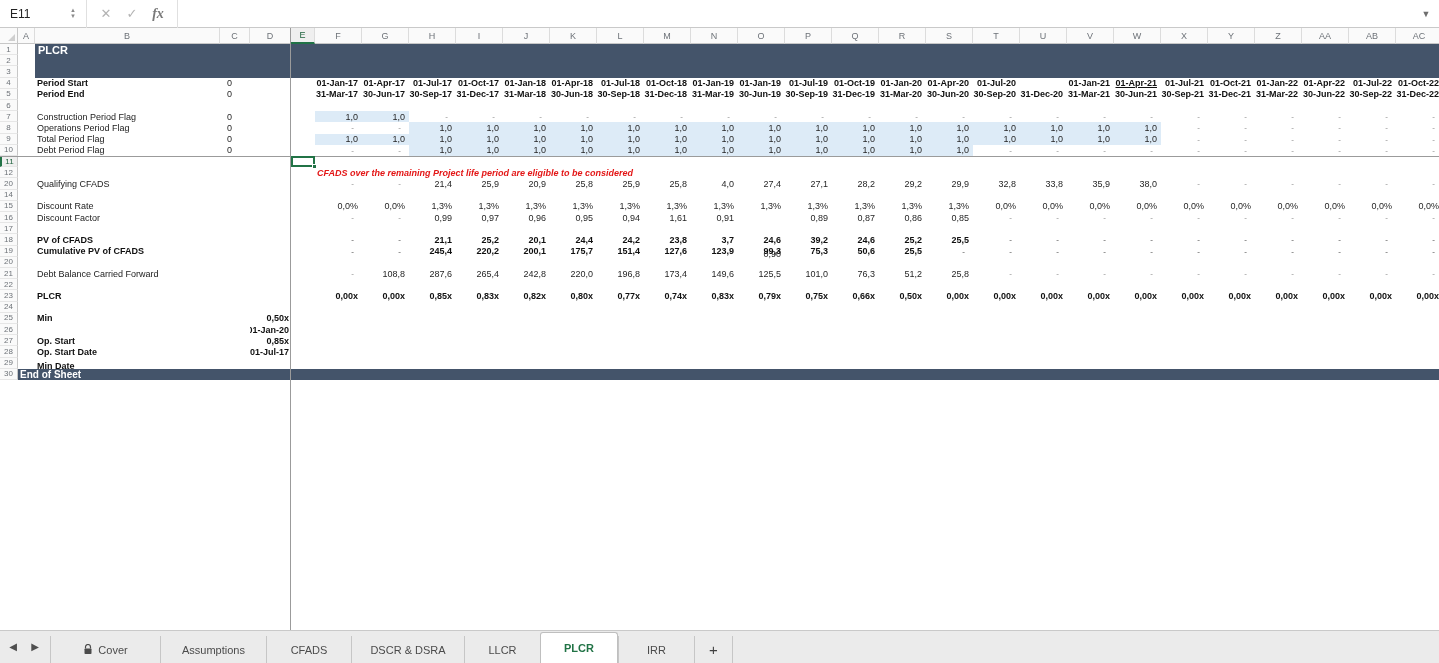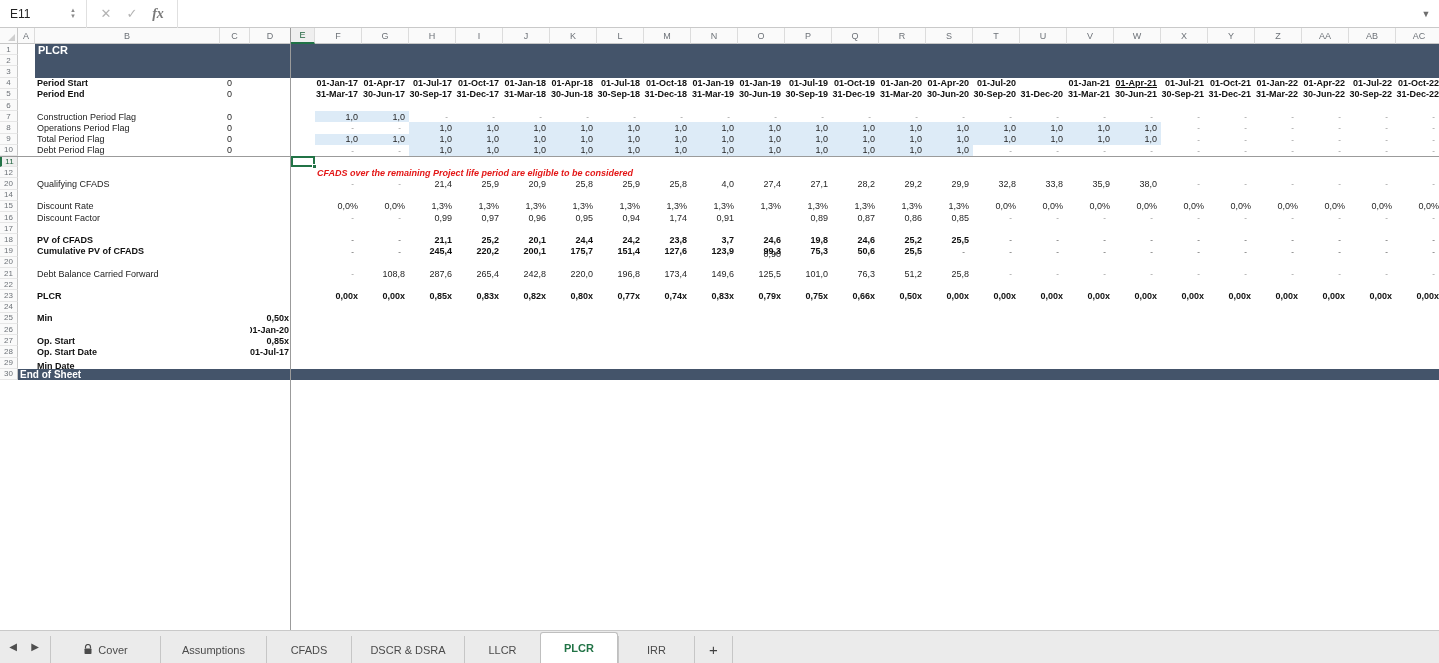--- a/index.html
+++ b/index.html
@@ -431,21 +431,21 @@
       <div class="cell cz" style="width: 30px;"></div>
       <div class="cell dv" style="width: 41px;"></div>
       <div class="cell" style="width: 24px;"></div>
       <div class="cell v dash" style="width: 47px;">-</div>
       <div class="cell v dash" style="width: 47px;">-</div>
       <div class="cell v" style="width: 47px;">0,99</div>
       <div class="cell v" style="width: 47px;">0,97</div>
       <div class="cell v" style="width: 47px;">0,96</div>
       <div class="cell v" style="width: 47px;">0,95</div>
       <div class="cell v" style="width: 47px;">0,94</div>
-      <div class="cell v" style="width: 47px;">1,74</div>
+      <div class="cell v" style="width: 47px;">1,61</div>
       <div class="cell v" style="width: 47px;">0,91</div>
       <div class="cell v" style="width: 47px; margin-top: 36px;">0,90</div>
       <div class="cell v" style="width: 47px;">0,89</div>
       <div class="cell v" style="width: 47px;">0,87</div>
       <div class="cell v" style="width: 47px;">0,86</div>
       <div class="cell v" style="width: 47px;">0,85</div>
       <div class="cell v dash" style="width: 47px;">-</div>
       <div class="cell v dash" style="width: 47px;">-</div>
       <div class="cell v dash" style="width: 47px;">-</div>
       <div class="cell v dash" style="width: 47px;">-</div>
@@ -474,21 +474,21 @@
       <div class="cell v dash b" style="width: 47px;">-</div>
       <div class="cell v dash b" style="width: 47px;">-</div>
       <div class="cell v b" style="width: 47px;">21,1</div>
       <div class="cell v b" style="width: 47px;">25,2</div>
       <div class="cell v b" style="width: 47px;">20,1</div>
       <div class="cell v b" style="width: 47px;">24,4</div>
       <div class="cell v b" style="width: 47px;">24,2</div>
       <div class="cell v b" style="width: 47px;">23,8</div>
       <div class="cell v b" style="width: 47px;">3,7</div>
       <div class="cell v b" style="width: 47px;">24,6</div>
-      <div class="cell v b" style="width: 47px;">19,8</div>
+      <div class="cell v b" style="width: 47px;">39,2</div>
       <div class="cell v b" style="width: 47px;">24,6</div>
       <div class="cell v b" style="width: 47px;">25,2</div>
       <div class="cell v b" style="width: 47px;">25,5</div>
       <div class="cell v dash b" style="width: 47px;">-</div>
       <div class="cell v dash b" style="width: 47px;">-</div>
       <div class="cell v dash b" style="width: 47px;">-</div>
       <div class="cell v dash b" style="width: 47px;">-</div>
       <div class="cell v dash b" style="width: 47px;">-</div>
       <div class="cell v dash b" style="width: 47px;">-</div>
       <div class="cell v dash b" style="width: 47px;">-</div>

